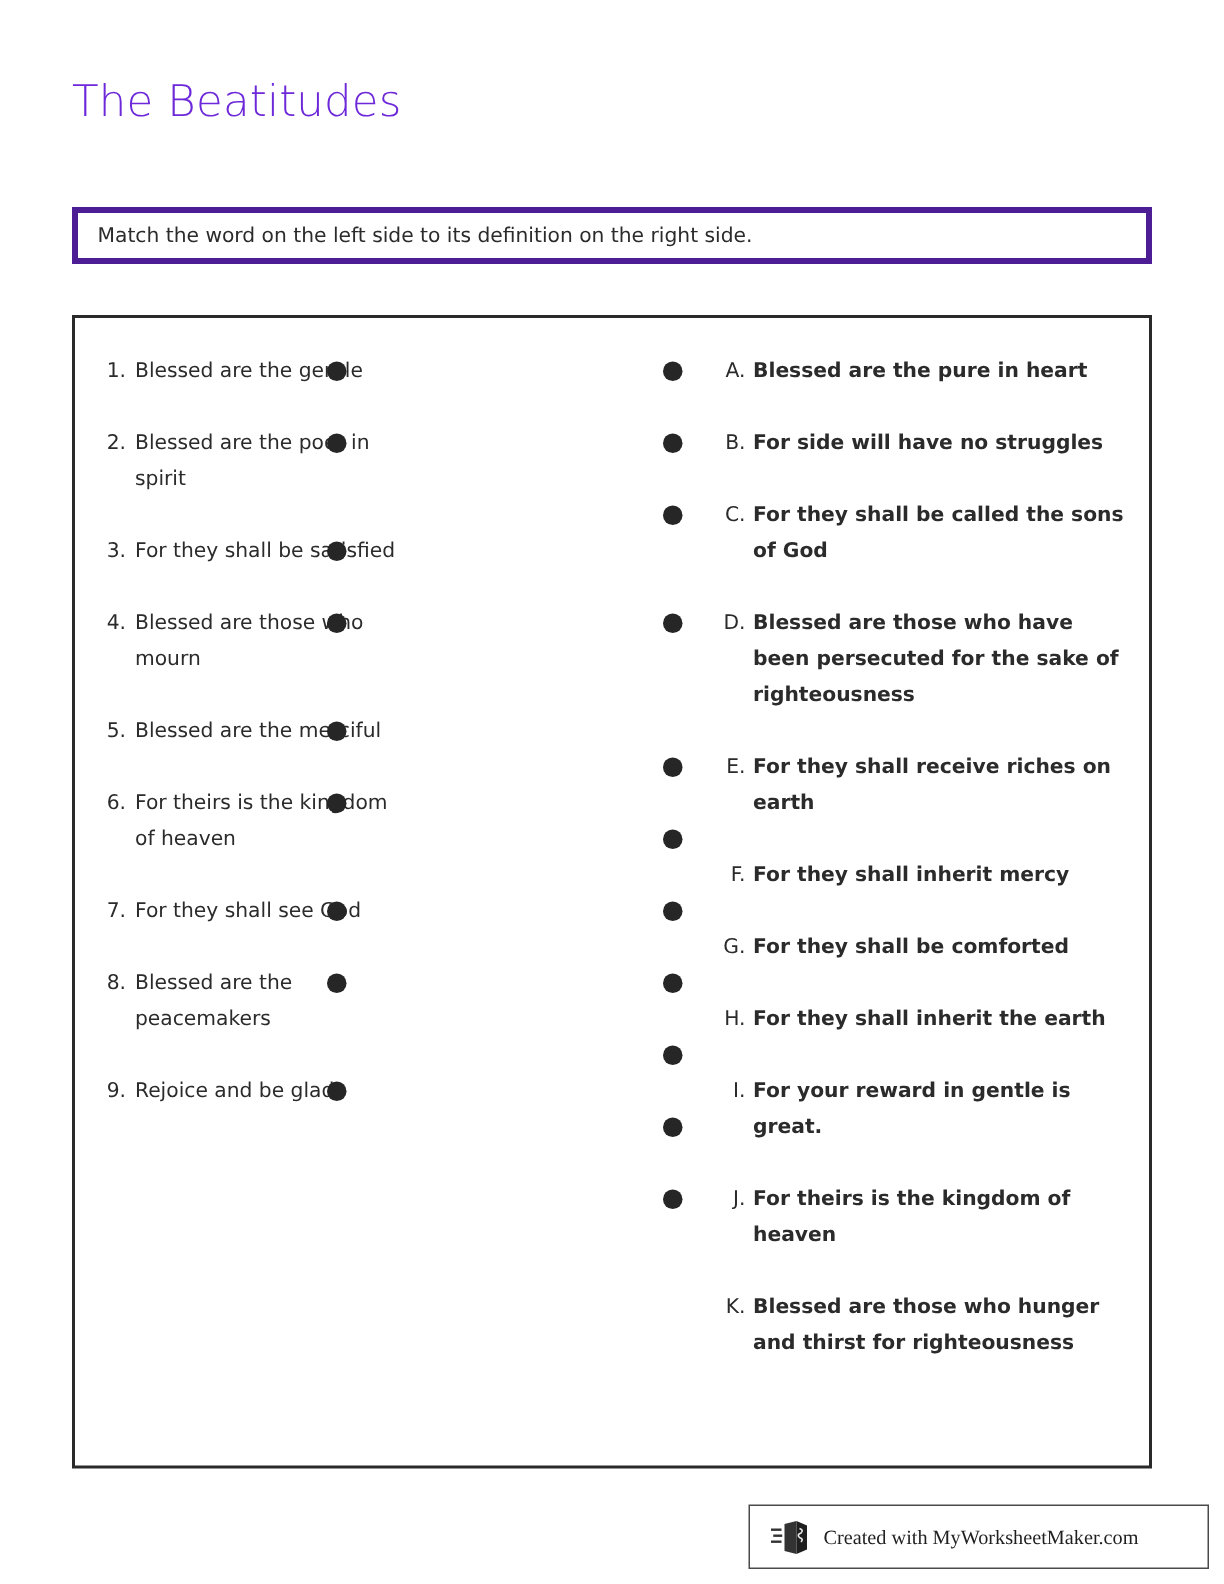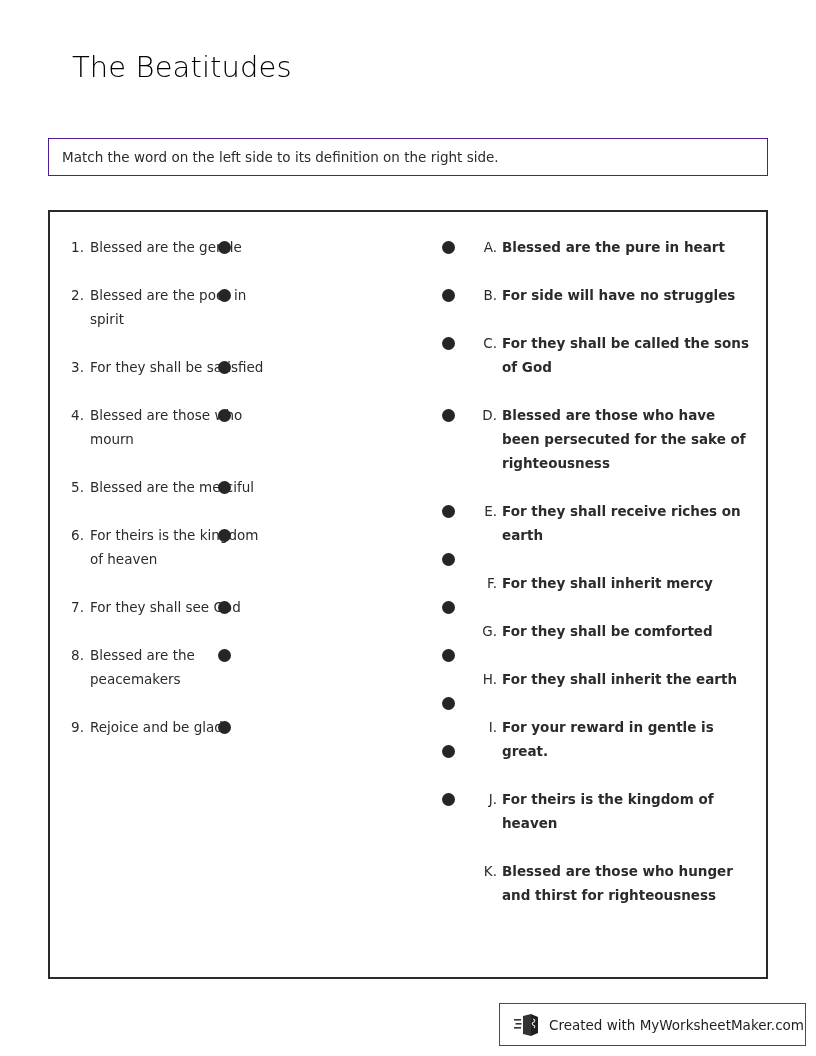--- a/index.html
+++ b/index.html
@@ -17,35 +17,34 @@
   }
 
   
   .title {
     position: absolute;
     left: 48px;
     top: 48px;
     font-size: 29px;
     font-weight: 300;
     letter-spacing: 0.1px;
-    color: #000000;
+    color: #6d28d9;
     line-height: 38px;
     white-space: nowrap;
-    margin-left: 24px;
   }
 
   
   .instruction-box {
     position: absolute;
     left: 48px;
     top: 138px;
     width: 720px;
     height: 38px;
     box-sizing: border-box;
-    border: 1px solid #4c1d95;
+    border: 4px solid #4c1d95;
     background: #ffffff;
     display: flex;
     align-items: center;
   }
   .instruction-text {
     padding-left: 13px;
     font-size: 13.5px;
     color: #2b2b2b;
     line-height: 18px;
   }
@@ -178,20 +177,21 @@
     height: 24px;
     flex: 0 0 26px;
     display: block;
   }
   .footer-text {
     padding-left: 9px;
     font-size: 13.5px;
     color: #1f1f1f;
     line-height: 18px;
     white-space: nowrap;
+    font-family: Liberation Serif, serif;
   }
 </style>
 </head>
 <body>
 
 <div class="title">The Beatitudes</div>
 
 <div class="instruction-box">
   <span class="instruction-text">Match the word on the left side to its definition on the right side.</span>
 </div>

